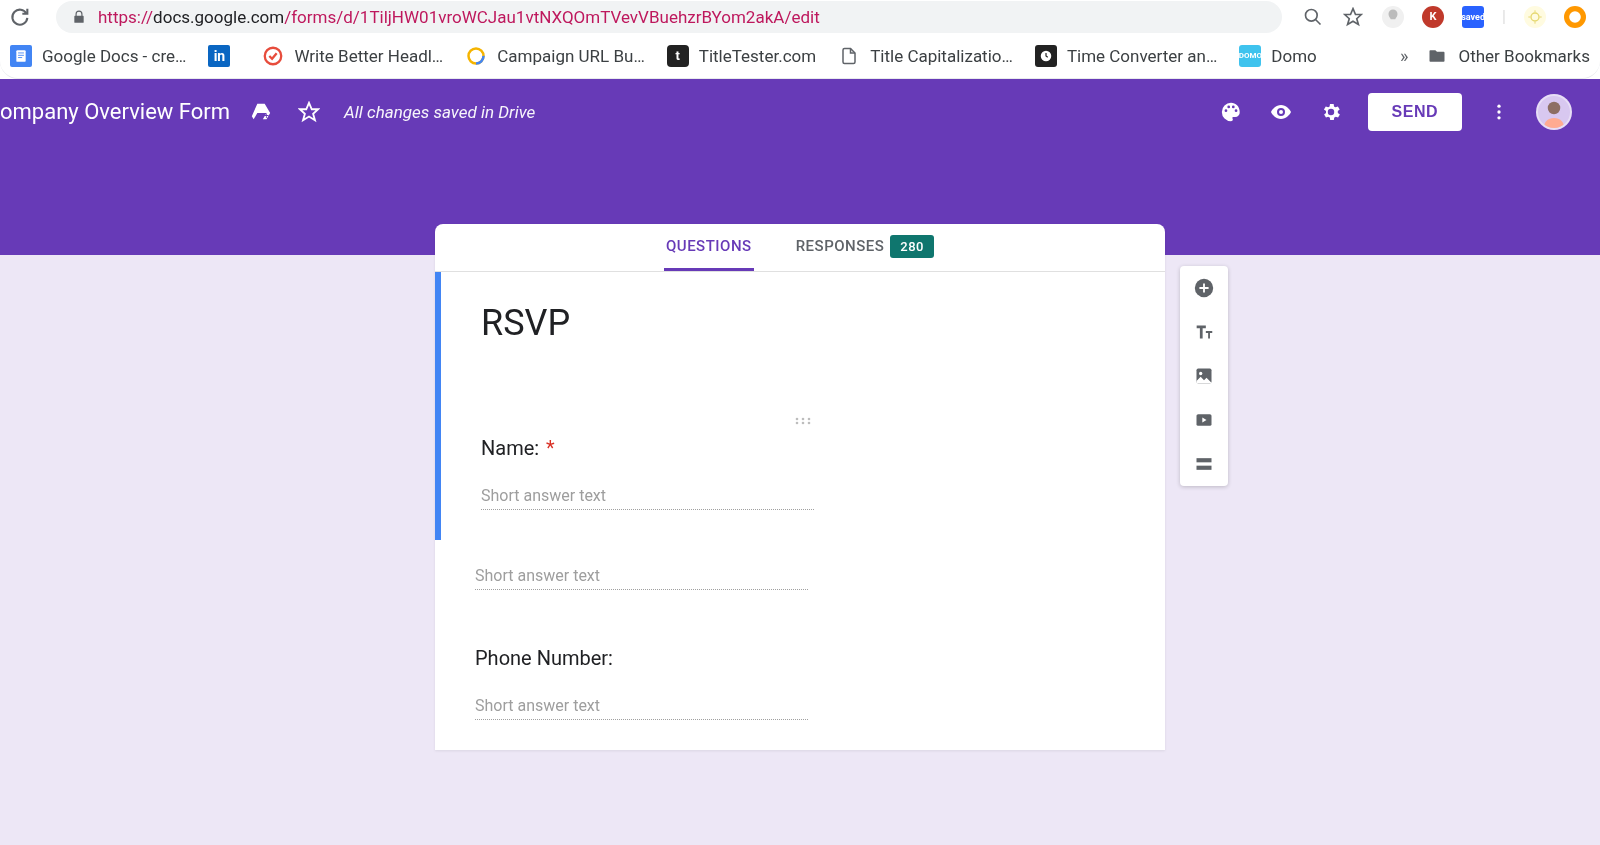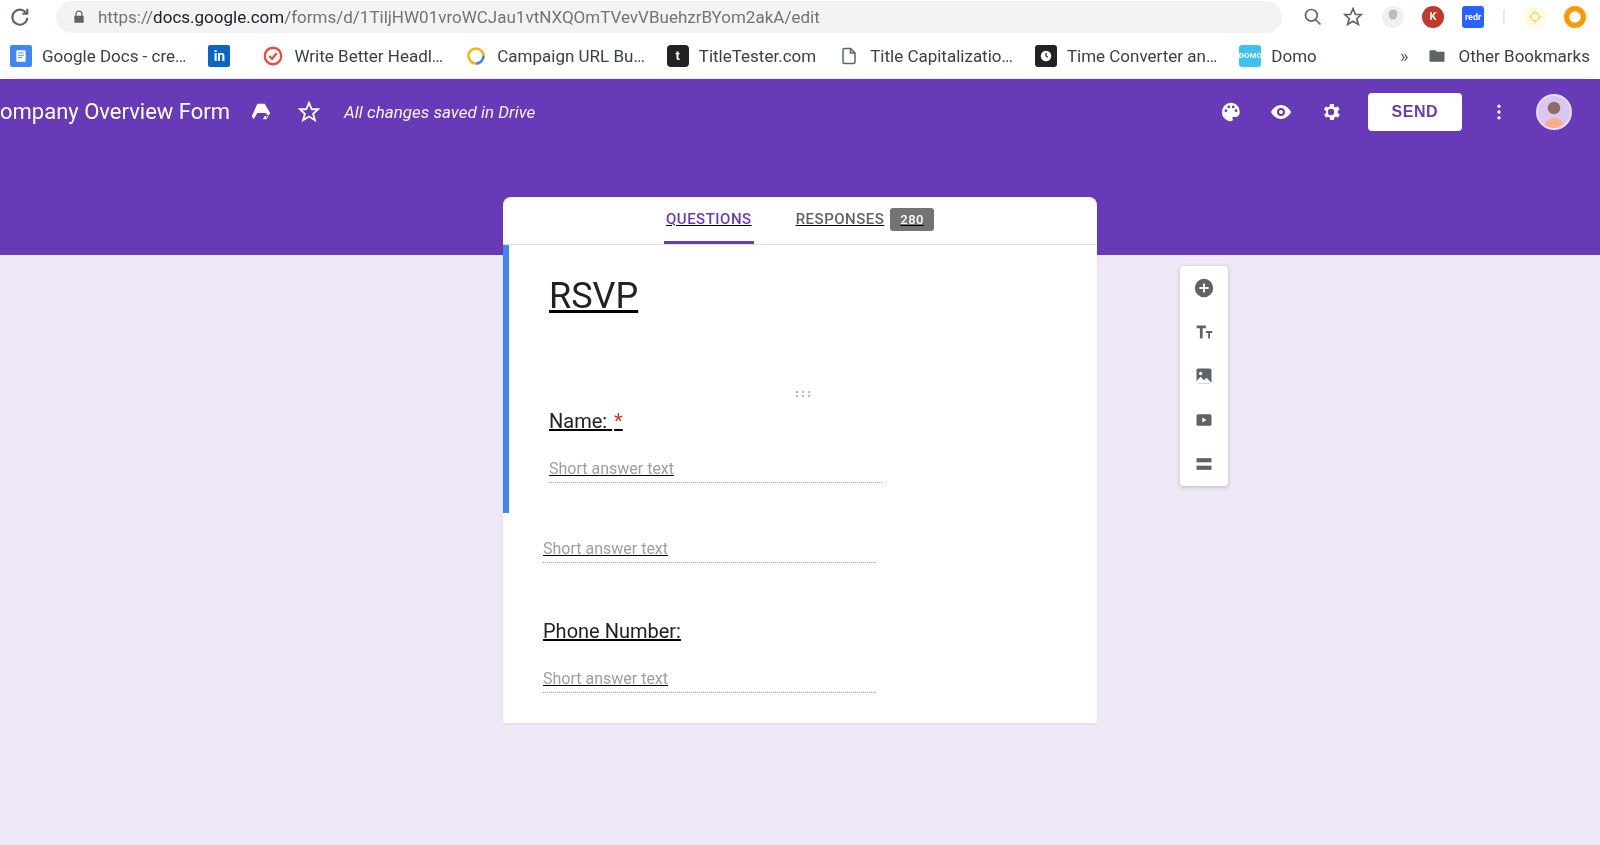--- a/index.html
+++ b/index.html
@@ -5,21 +5,21 @@
     * { margin: 0; padding: 0; box-sizing: border-box; }
     body { font-family: 'Roboto', Arial, sans-serif; background: #fff; overflow: hidden; width: 1600px; height: 845px; position: relative; }
     
     
     .browser-bar { height: 33px; display: flex; align-items: center; padding: 0 8px; background: #fff; }
     .reload-icon { width: 22px; height: 22px; display: flex; align-items: center; justify-content: center; color: #5f6368; cursor: pointer; }
     .url-bar { flex: 1; margin-left: 26px; height: 32px; background: #f1f3f4; border-radius: 16px; display: flex; align-items: center; padding: 0 16px; gap: 12px; }
     .lock-icon { color: #5f6368; display: flex; align-items: center; }
     .url-text { color: #202124; font-size: 17px; }
     .url-text .domain { color: #202124; }
-    .url-text .path { color: #737373; text-align: center; }
+    .url-text .path { color: #be185d; text-align: center; }
     .browser-actions { display: flex; align-items: center; gap: 18px; margin-left: 20px; margin-right: 6px; }
     .browser-actions .acticon { width: 22px; height: 22px; display:flex; align-items:center; justify-content:center; color:#5f6368; }
     .ext-icon { width: 22px; height: 22px; border-radius: 50%; display:flex;align-items:center;justify-content:center; font-size:11px; font-weight:bold; }
     
     
     .bookmarks-bar { height: 46px; display: flex; align-items: center; padding: 11px 10px; gap: 22px; border-bottom: 1px solid #e8eaed; border-radius: 18px; }
     .bookmark { display: flex; align-items: center; gap: 10px; font-size: 17px; color: #3c4043; cursor: pointer; white-space: nowrap; }
     .bm-icon { width: 22px; height: 22px; display:flex; align-items:center; justify-content:center; border-radius:2px; }
     .bm-overflow { margin-left: auto; display:flex; align-items:center; gap:18px; }
     
@@ -28,26 +28,26 @@
     .gf-toolbar { height: 65px; display: flex; align-items: center; padding: 0 28px 0 0; color: #fff; }
     .form-name { font-size: 22px; font-weight: 400; margin-right: 18px; }
     .toolbar-icon-w { width: 26px; height: 26px; display:flex; align-items:center; justify-content:center; margin-right: 22px; color:#fff; }
     .save-status { font-size: 17px; font-style: italic; opacity: 0.95; }
     .toolbar-right { margin-left: auto; display: flex; align-items: center; gap: 24px; }
     .send-btn { background: #fff; color: #673ab7; border: none; font-weight: 600; font-size: 16px; letter-spacing: 0.5px; padding: 10px 24px; border-radius: 4px; cursor: pointer; }
     .avatar { width: 36px; height: 36px; border-radius: 50%; background: #d8c8f0; border: 2px solid rgba(255,255,255,0.4); overflow:hidden; display:flex;align-items:flex-end;justify-content:center; }
     .avatar svg { width: 30px; height: 30px; }
     
     
-    .form-wrap { position: absolute; top: 197px; left: 50%; transform: translateX(-50%); width: 594px; text-decoration: underline; }
+    .form-wrap { position: absolute; top: 224px; left: 50%; transform: translateX(-50%); width: 730px; }
     .form-card { background: #fff; border-radius: 8px 8px 0 0; box-shadow: 0 1px 3px rgba(0,0,0,0.08); }
     .tabs { height: 48px; display: flex; align-items: center; justify-content: center; gap: 40px; border-bottom: 1px solid #e0e0e0; }
     .tab { font-size: 15px; font-weight: 500; letter-spacing: 0.5px; color: #5f6368; height: 100%; display: flex; align-items: center; border-bottom: 3px solid transparent; cursor: pointer; padding: 0 2px; }
     .tab.active { color: #673ab7; border-bottom-color: #673ab7; }
-    .badge { background: #737373; color: #fff; font-size: 13px; font-weight: 500; padding: 4px 10px; border-radius: 3px; margin-left: 6px; }
+    .badge { background: #0f766e; color: #fff; font-size: 13px; font-weight: 500; padding: 4px 10px; border-radius: 3px; margin-left: 6px; }
     
     .title-section { padding: 30px 40px 26px; border-left: 6px solid #4285f4; }
     .form-title { font-size: 36px; font-weight: 400; color: #202124; margin-bottom: 40px; }
     .form-desc { font-size: 16px; color: #9e9e9e; }
     
     .question-block { padding: 26px 40px 30px; position: relative; }
     .question-block.selected { border-left: 6px solid #4285f4; }
     .drag-handle { position: absolute; top: 6px; left:0; right:0; height: 16px; display:flex; justify-content:center; color:#bdbdbd; cursor:move; }
     .q-label { font-size: 20px; color: #202124; margin-bottom: 26px; }
     .req-asterisk { color: #d93025; margin-left: 2px; }
@@ -92,21 +92,21 @@
         <svg width="20" height="20" viewBox="0 0 24 24" fill="none" stroke="currentColor" stroke-width="2">
           <polygon points="12,2 15,9 22,9 16.5,14 18.5,21 12,17 5.5,21 7.5,14 2,9 9,9"></polygon>
         </svg>
       </span>
     <span class="ext-icon" style="background:#f0f0f0;color:#999">
         <svg width="18" height="18" viewBox="0 0 24 24" fill="#bbb">
           <path d="M12 2a6 6 0 0 0-6 6c0 3 2 5 3 7h6c1-2 3-4 3-7a6 6 0 0 0-6-6z"></path>
         </svg>
       </span>
     <span class="ext-icon" style="background:#c0392b;color:#fff">K</span>
-    <span class="ext-icon" style="background:#2962ff;color:#fff;border-radius:3px;font-size:9px">redr</span>
+    <span class="ext-icon" style="background:#2962ff;color:#fff;border-radius:3px;font-size:9px">saved</span>
     <span style="color:#ddd">|</span>
     <span class="ext-icon" style="background:#fffbe0">
         <svg width="16" height="16" viewBox="0 0 24 24">
           <circle cx="12" cy="12" r="6" fill="none" stroke="#e6d870" stroke-width="2"></circle>
           <g stroke="#e6d870" stroke-width="1.5">
             <line x1="12" y1="2" x2="12" y2="5"></line>
             <line x1="12" y1="19" x2="12" y2="22"></line>
             <line x1="2" y1="12" x2="5" y2="12"></line>
             <line x1="19" y1="12" x2="22" y2="12"></line>
           </g>

